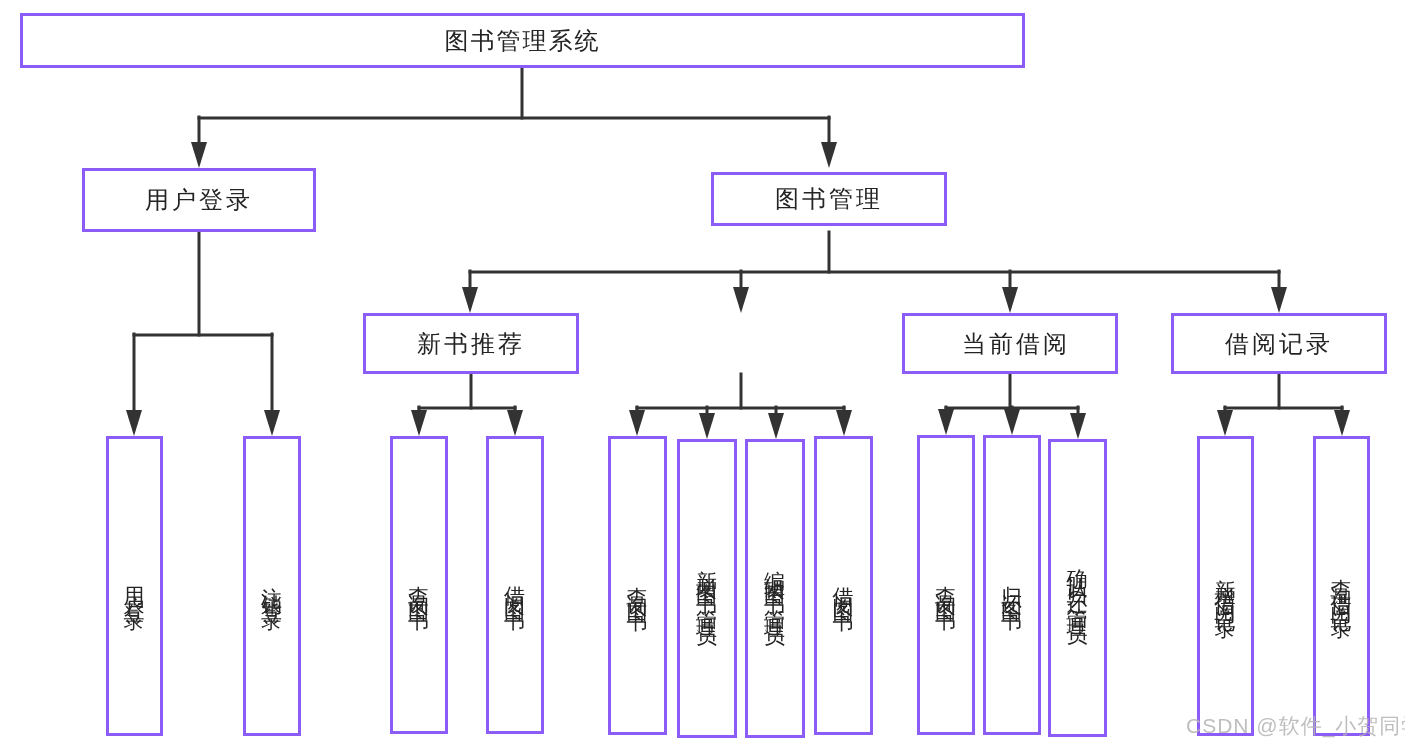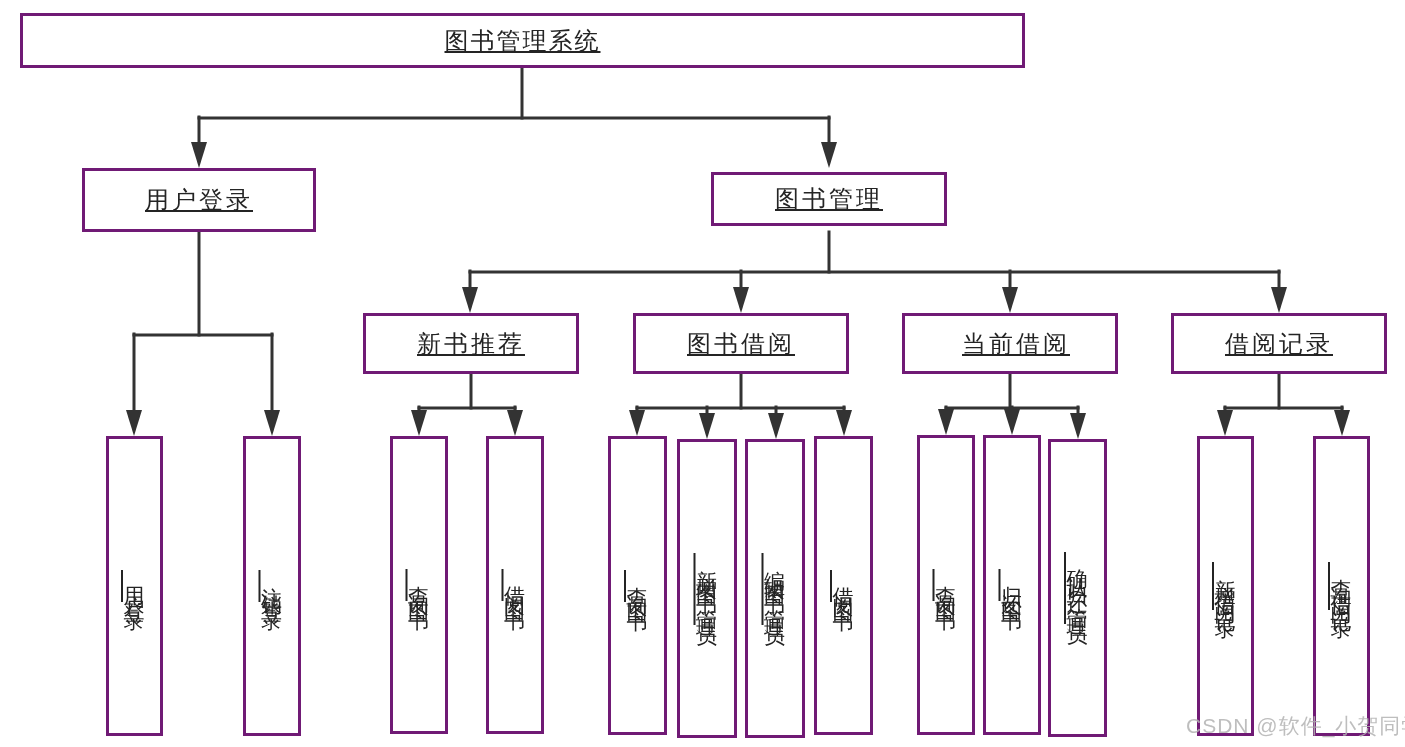--- a/index.html
+++ b/index.html
@@ -9,25 +9,24 @@
     background:#ffffff;
     font-family:"Liberation Sans", sans-serif;
     color:#242424;
     overflow:hidden;
   }
   .wires{position:absolute;left:0;top:0;}
   .node{
     position:absolute;
     box-sizing:border-box;
     background:#ffffff;
-    border:3px solid #701a75;
+    border:3px solid #8b5cf6;
     display:flex;
     align-items:center;
     justify-content:center;
-    text-decoration:underline;
   }
   .hbox{font-size:24px;letter-spacing:3px;}
   .root{font-size:24px;letter-spacing:2px;}
   .vbox span{
     writing-mode:vertical-rl;
     text-orientation:mixed;
     font-size:21px;
     letter-spacing:8px;
     line-height:1;
   }
@@ -105,21 +104,20 @@
       <polygon points="1334,410 1350,410 1342,436"></polygon>
     </g>
   </svg>
 
   <div class="node hbox root" style="left:20px;top:13px;width:1005px;height:55px;">图书管理系统</div>
 
   <div class="node hbox" style="left:82px;top:168px;width:234px;height:64px;">用户登录</div>
   <div class="node hbox" style="left:711px;top:172px;width:236px;height:54px;">图书管理</div>
 
   <div class="node hbox" style="left:363px;top:313px;width:216px;height:61px;">新书推荐</div>
-  <div class="node hbox" style="left:633px;top:313px;width:216px;height:61px;">图书借阅</div>
   <div class="node hbox" style="left:902px;top:313px;width:216px;height:61px;padding-left:12px;">当前借阅</div>
   <div class="node hbox" style="left:1171px;top:313px;width:216px;height:61px;">借阅记录</div>
 
   <div class="node vbox" style="left:106px;top:436px;width:57px;height:300px;">
       <span>用户登录</span>
     </div>
   <div class="node vbox" style="left:243px;top:436px;width:58px;height:300px;">
       <span>注销登录</span>
     </div>
 

